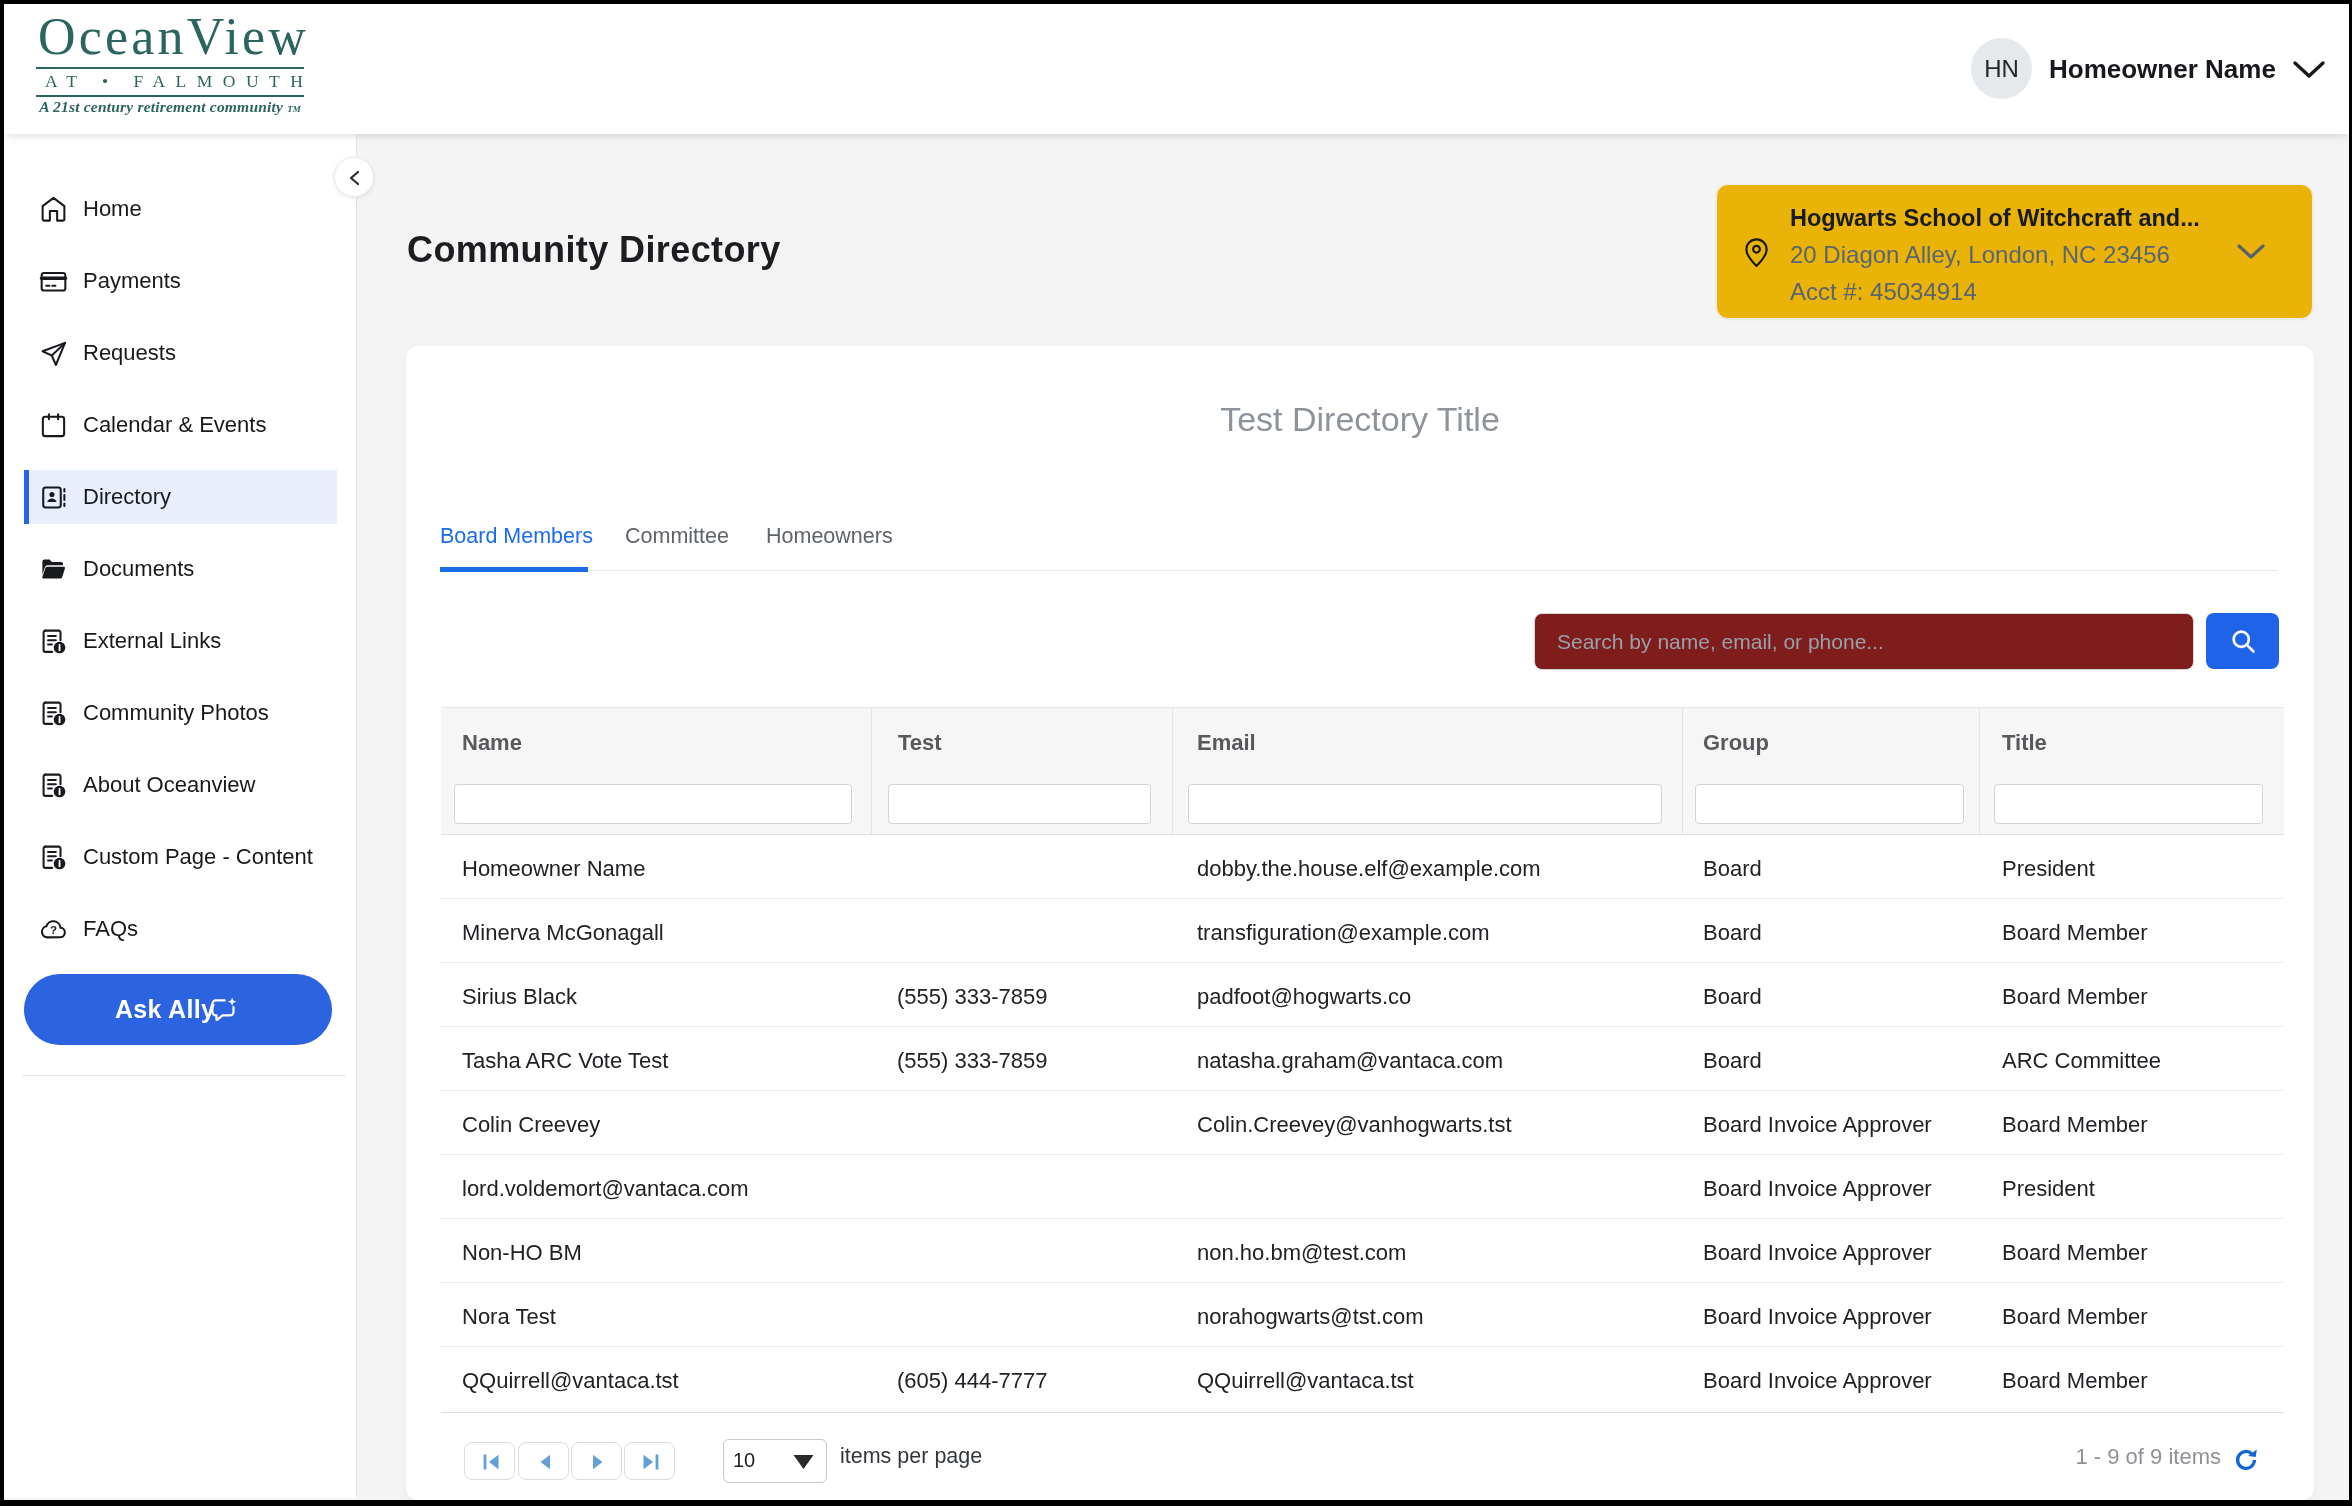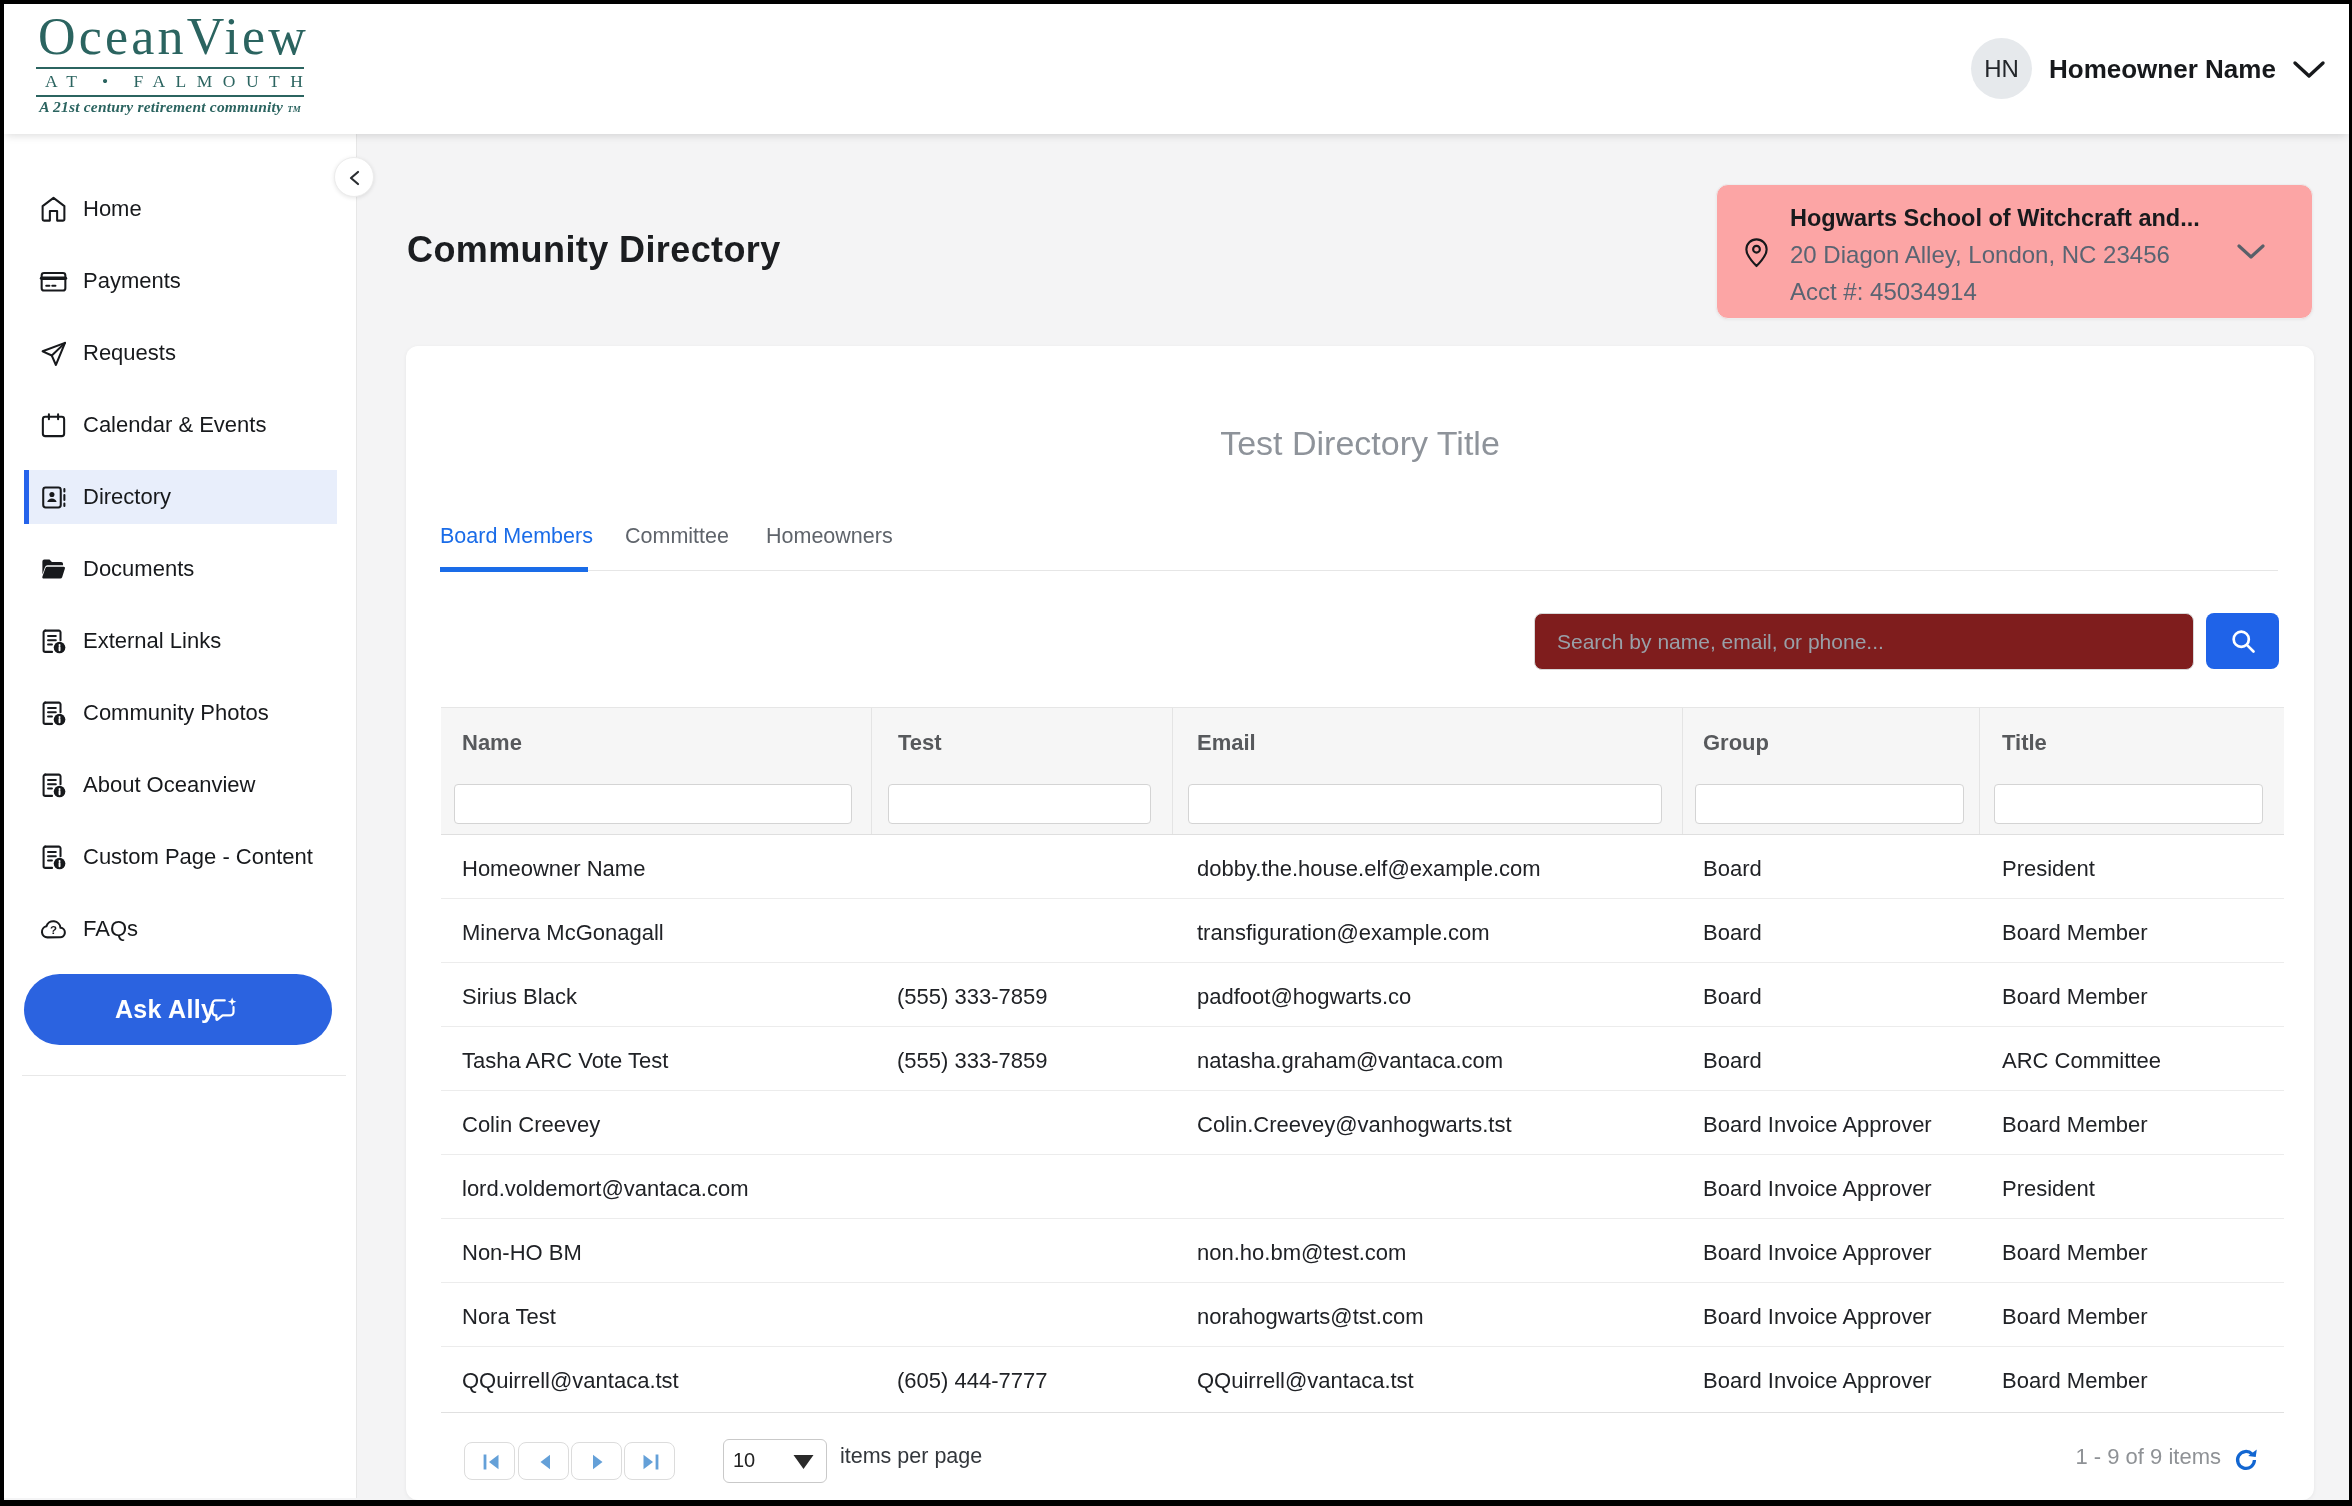--- a/index.html
+++ b/index.html
@@ -40,32 +40,32 @@
 #navbar { position:absolute; left:20px; top:336px; width:5px; height:54px; background:#2563eb; }
 #askally { position:absolute; left:20px; top:840px; width:308px; height:71px; border-radius:36px;
   background:#2b63e0; color:#fff; font-size:25px; font-weight:bold; }
 #askally .t { position:absolute; left:91px; top:0; line-height:71px; letter-spacing:0.3px; }
 #askally svg { position:absolute; left:184px; top:21px; }
 #sdiv { position:absolute; left:18px; top:941px; width:324px; height:1px; background:#e8e8e8; }
 
 
 #main { left:358px; top:134px; width:1991px; height:1364px; background:#f4f4f5; z-index:0; }
 #h1 { position:absolute; left:407px; top:229px; font-size:36px; font-weight:bold; color:#1b1d20; letter-spacing:0.4px; }
-#addrcard { position:absolute; left:1716px; top:184px; width:597px; height:135px; background:#fca5a5;
+#addrcard { position:absolute; left:1716px; top:184px; width:597px; height:135px; background:#eab308;
   border-radius:12px; border:1px solid #ededee; box-shadow:0 1px 3px rgba(0,0,0,0.05); z-index:2; }
 #addrcard .pin { position:absolute; left:26px; top:50px; }
 #addrcard .t1 { position:absolute; left:73px; top:20px; font-size:23.5px; font-weight:bold; color:#181a1d; }
 #addrcard .t2 { position:absolute; left:73px; top:56px; font-size:24px; color:#5a6472; }
 #addrcard .t3 { position:absolute; left:73px; top:93px; font-size:24px; color:#5a6472; }
 #addrcard .chv { position:absolute; left:519px; top:58px; }
 
 #card { position:absolute; left:406px; top:346px; width:1908px; height:1154px; background:#fff;
   border-radius:12px; box-shadow:0 1px 4px rgba(0,0,0,0.06); z-index:2; }
 #h1,#dirtitle,.tab,#tabline,#tabsel,#search,#searchbtn,#thead,#rows,#pager { z-index:3; }
-#dirtitle { position:absolute; left:406px; top:400px; width:1908px; text-align:center; font-size:34px; color:#8e939a;margin-top:24px; }
+#dirtitle { position:absolute; left:406px; top:400px; width:1908px; text-align:center; font-size:34px; color:#8e939a; }
 
 .tab { position:absolute; top:523px; font-size:21.5px; line-height:27px; color:#5f646b; }
 #tab1 { left:440px; color:#1a6ce8; }
 #tab2 { left:625px; }
 #tab3 { left:766px; }
 #tabline { position:absolute; left:440px; top:570px; width:1838px; height:1px; background:#e6e6e6; }
 #tabsel { position:absolute; left:440px; top:567px; width:148px; height:5px; background:#1a6ce8; }
 
 
 #search { position:absolute; left:1534px; top:613px; width:660px; height:57px; background:#7f1d1d;

